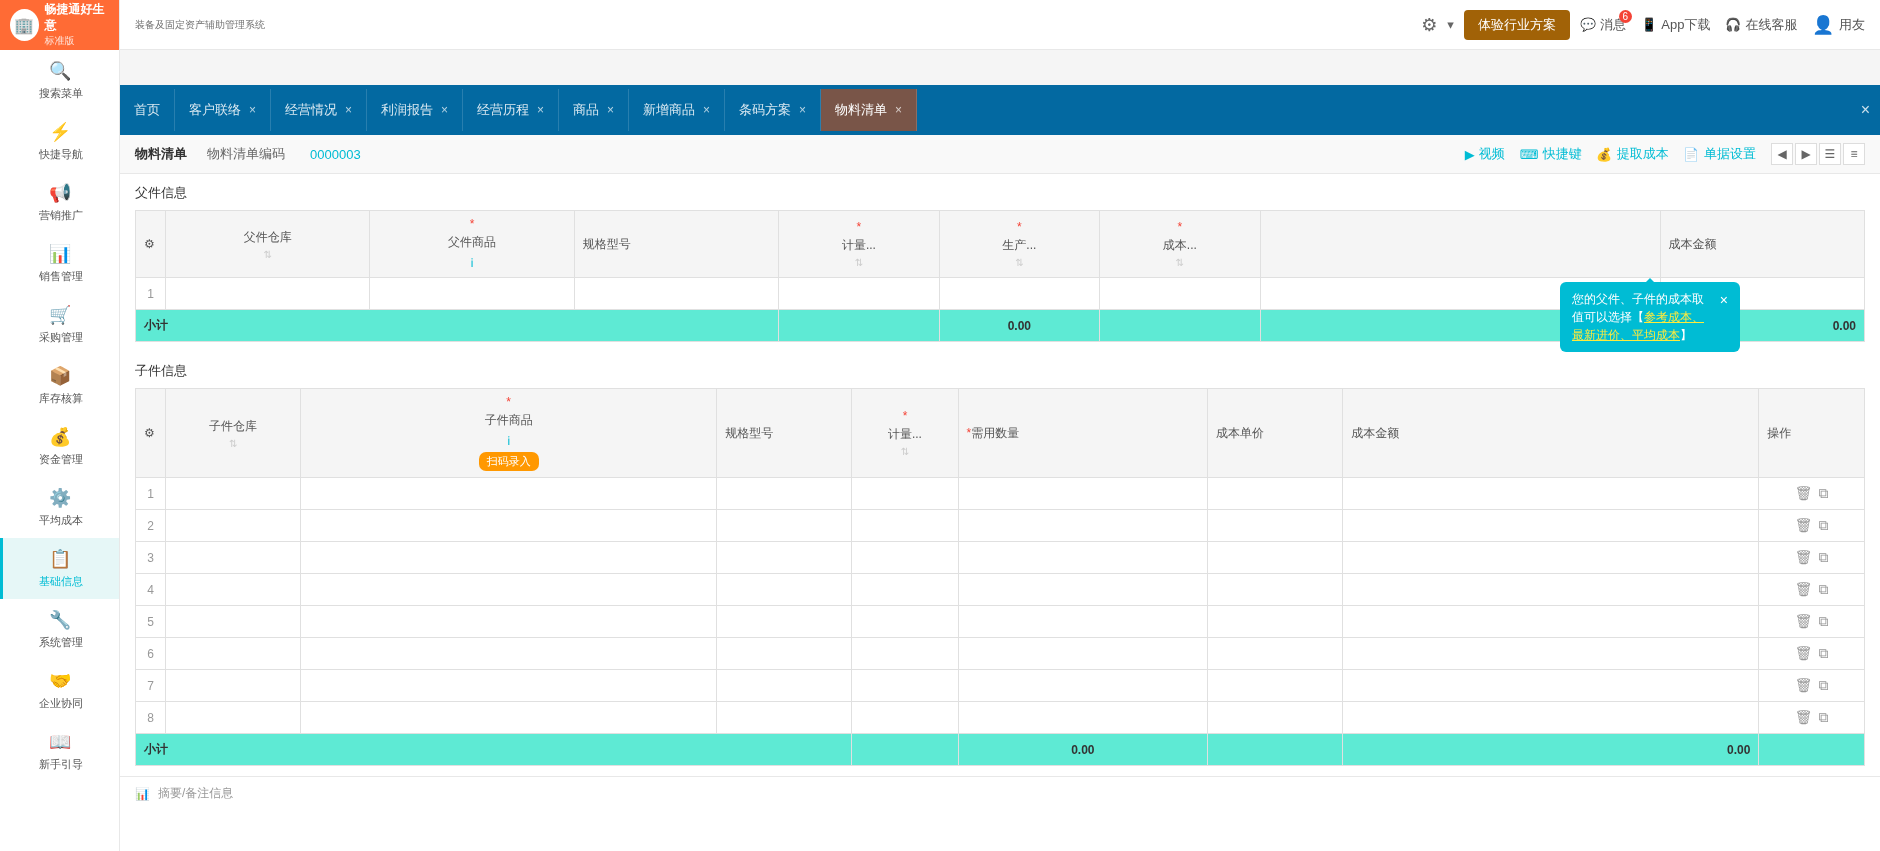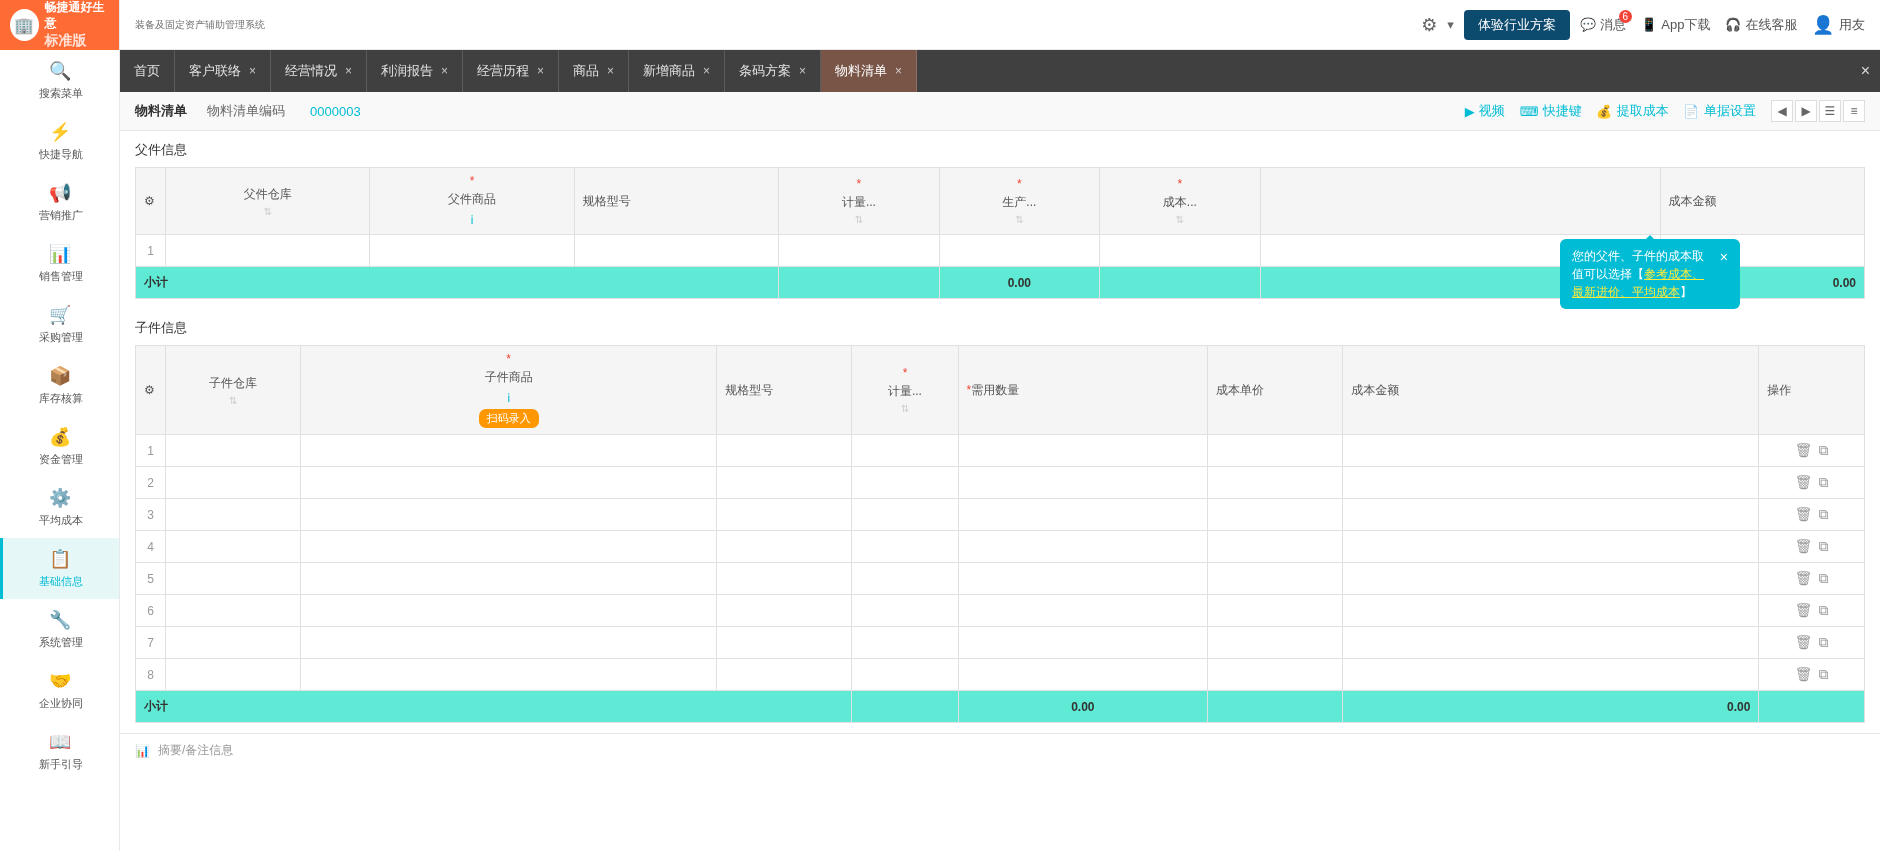--- a/index.html
+++ b/index.html
@@ -3,41 +3,41 @@
   <meta charset="utf-8">
   <style>
     * { box-sizing: border-box; margin: 0; padding: 0; }
     body { font-family: 'Microsoft YaHei', 'PingFang SC', sans-serif; font-size: 13px; background: #f5f5f5; display: flex; height: 851px; overflow: hidden; }
 
     
     .sidebar { width: 120px; background: #fff; display: flex; flex-direction: column; border-right: 1px solid #e8e8e8; flex-shrink: 0; }
     .sidebar-logo { background: #ff6b35; padding: 10px; display: flex; align-items: center; gap: 6px; height: 50px; }
     .sidebar-logo-icon { width: 32px; height: 32px; background: #fff; border-radius: 50%; display: flex; align-items: center; justify-content: center; font-size: 16px; }
     .sidebar-logo-text { color: #fff; font-size: 12px; line-height: 1.3; font-weight: bold; }
-    .sidebar-logo-sub { font-size: 14px; color: rgba(255,255,255,0.8); font-weight: bold; }
+    .sidebar-logo-sub { font-size: 10px; color: rgba(255,255,255,0.8); font-weight: normal; }
     .sidebar-item { display: flex; flex-direction: column; align-items: center; padding: 10px 5px; cursor: pointer; color: #555; font-size: 12px; gap: 4px; border-left: 3px solid transparent; }
     .sidebar-item.active { background: #e6f7f7; color: #00bcd4; border-left: 3px solid #00bcd4; }
     .sidebar-item-icon { font-size: 18px; }
     .sidebar-item-label { font-size: 11px; text-align: center; }
 
     
     .main { flex: 1; display: flex; flex-direction: column; overflow: hidden; }
 
     
     .topbar { background: #fff; height: 50px; display: flex; align-items: center; padding: 0 15px; border-bottom: 1px solid #e8e8e8; gap: 10px; }
     .topbar-title { flex: 1; font-size: 10px; color: #737373; }
     .topbar-btn { background: #00bcd4; color: #fff; border: none; border-radius: 4px; padding: 6px 14px; cursor: pointer; font-size: 13px; }
-    .topbar-btn-trial { background: #0c4a6e; }
+    .topbar-btn-trial { background: #a16207; }
     .topbar-settings { color: #666; font-size: 18px; cursor: pointer; }
     .topbar-actions { display: flex; align-items: center; gap: 15px; margin-left: auto; }
     .topbar-action { display: flex; align-items: center; gap: 4px; color: #555; cursor: pointer; font-size: 13px; position: relative; }
     .topbar-badge { background: #f44336; color: #fff; border-radius: 10px; font-size: 10px; padding: 1px 4px; position: absolute; top: -6px; right: -6px; }
 
     
-    .navtabs { background: #404040; display: flex; align-items: center; height: 42px; overflow: hidden; }
+    .navtabs { background: #0369a1; display: flex; align-items: center; height: 50px; overflow: hidden; margin-top: 35px; }
     .navtab { padding: 0 14px; height: 42px; display: flex; align-items: center; cursor: pointer; color: rgba(255,255,255,0.85); font-size: 13px; white-space: nowrap; border-right: 1px solid rgba(255,255,255,0.15); gap: 6px; }
     .navtab.active { background: #795548; color: #fff; }
     .navtab-close { font-size: 12px; color: rgba(255,255,255,0.7); margin-left: 2px; }
     .nav-close-all { margin-left: auto; padding: 0 10px; color: rgba(255,255,255,0.8); cursor: pointer; font-size: 16px; }
 
     
     .content { flex: 1; overflow: auto; background: #fff; }
 
     
     .breadcrumb-bar { display: flex; align-items: center; padding: 8px 15px; background: #f9f9f9; border-bottom: 1px solid #e8e8e8; gap: 20px; }

